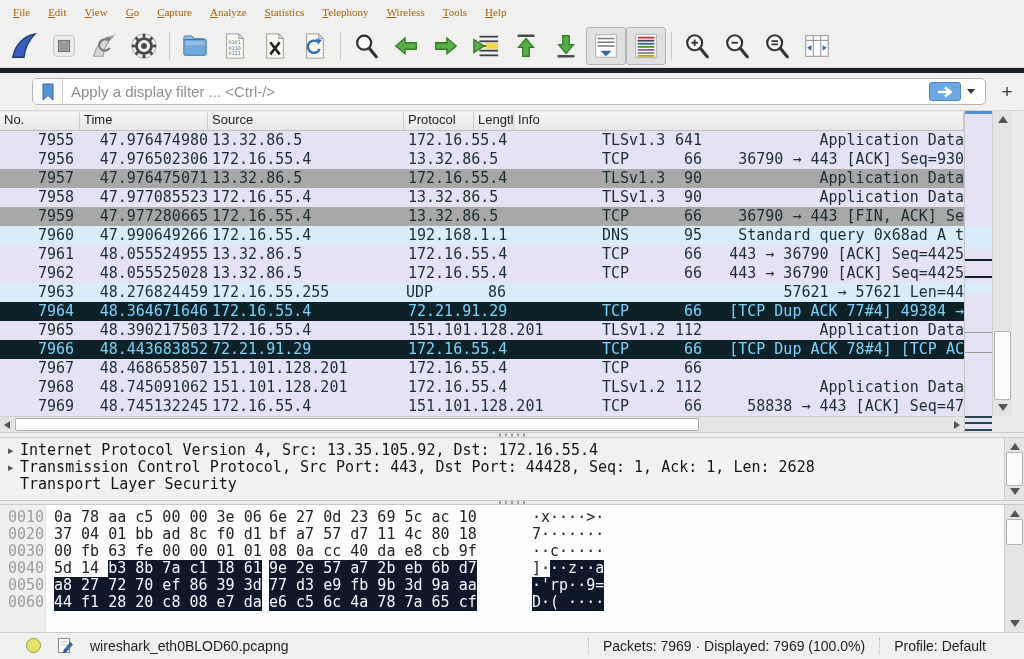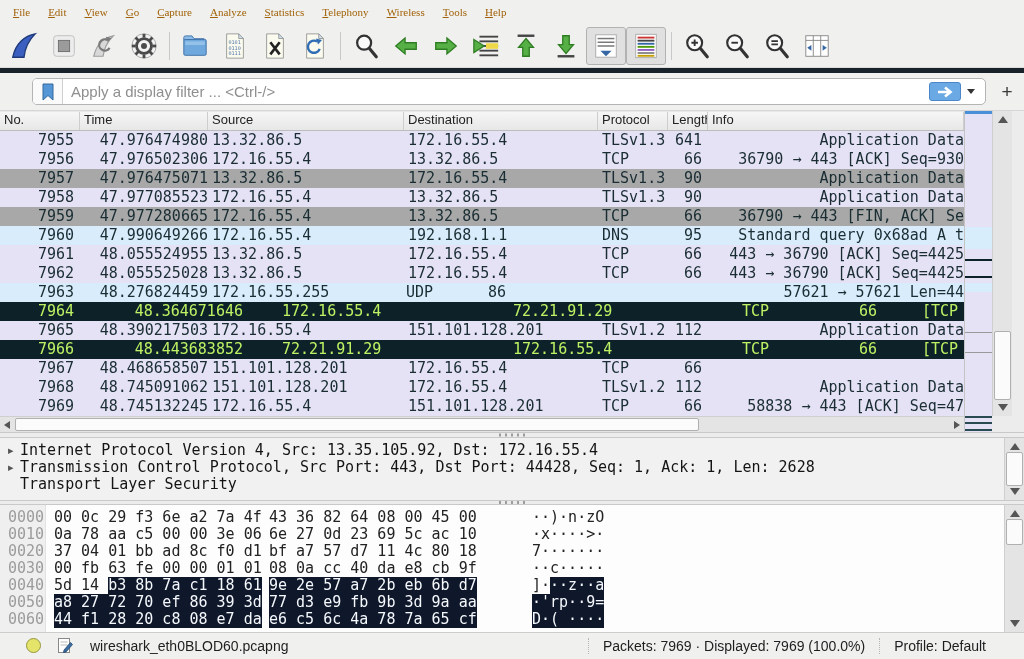--- a/index.html
+++ b/index.html
@@ -36,21 +36,21 @@
   .plist-left { flex:1; display:flex; flex-direction:column; min-width:0; }
   .phead { height:20px; display:flex; background:linear-gradient(#f6f6f6,#e7e7e7); border-bottom:1px solid #bdbdbd; border-top:1px solid #e8e8e8; flex:none; overflow:hidden; }
   .hcell { font-size:13px; color:#222; padding:0 0 0 4px; border-right:1px solid #cdcdcd; overflow:hidden; white-space:nowrap; flex:none; }
   .hcell.no{width:80px} .hcell.time{width:128px} .hcell.src{width:196px} .hcell.dst{width:194px}
   .hcell.proto{width:70px} .hcell.len{width:40px} .hcell.info{flex:1}
   .prows { flex:1; background:#fff; overflow:hidden; }
   .prow { height:19px; display:flex; font-family:"DejaVu Sans Mono","Liberation Mono",monospace; font-size:15px; line-height:19px; color:#192d33; overflow:hidden; }
   .prow.lav { background:#e6e2f6; }
   .prow.blue { background:#d8ecfc; }
   .prow.gray { background:#a8a8a8; }
-  .prow.bad { background:#0d2228; color:#bef264;gap:35px; }
+  .prow.bad { background:#0d2228; color:#7dd3fc; }
   .cell { flex:none; overflow:hidden; white-space:pre; }
   .cell.no{width:80px; text-align:right; padding-right:6px;}
   .cell.time{width:128px; padding-left:5px;text-align:right;}
   .cell.src{width:196px; padding-left:4px;}
   .cell.dst{width:194px; padding-left:4px;}
   .cell.proto{width:70px; padding-left:4px;}
   .cell.len{width:40px; text-align:right; padding-right:6px;}
   .cell.info{flex:1; padding-left:4px;text-align:right;}
 
   
@@ -388,21 +388,20 @@
     <div class="plus-btn">+</div>
   </div>
 
   <div class="plist-area">
     <div class="plist-left">
       <div class="phead">
 
       <span class="hcell no">No.</span>
           <span class="hcell time">Time</span>
           <span class="hcell src">Source</span>
-          <span class="hcell dst">Destination</span>
           <span class="hcell proto">Protocol</span>
           <span class="hcell len">Length</span>
           <span class="hcell info">Info</span>
         </div>
       <div class="prows">
 
           <div class="prow lav">
             <span class="cell no">7955</span>
             <span class="cell time">47.976474980</span>
             <span class="cell src">13.32.86.5</span>
@@ -605,26 +604,20 @@
   </div>
 
   <div class="split-wrap split2">
       <div class="splitter"></div>
     </div>
 
   <div class="hexpane">
     <div class="hexstripe"></div>
     <div class="hexrows">
 
-        <div class="hexrow">
-          <span class="off">0000</span>
-          <span class="grp g1"><span>00 0c 29 f3 6e a2 7a 4f</span><span class="hsel"></span></span>
-          <span class="grp g2"><span>43 36 82 64 08 00 45 00</span><span class="hsel"></span></span>
-          <span class="asc"><span>··)·n·zO</span><span class="hsel"></span></span>
-        </div>
 
         <div class="hexrow">
           <span class="off">0010</span>
           <span class="grp g1"><span>0a 78 aa c5 00 00 3e 06</span><span class="hsel"></span></span>
           <span class="grp g2"><span>6e 27 0d 23 69 5c ac 10</span><span class="hsel"></span></span>
           <span class="asc"><span>·x····&gt;·</span><span class="hsel"></span></span>
         </div>
 
         <div class="hexrow">
           <span class="off">0020</span>

